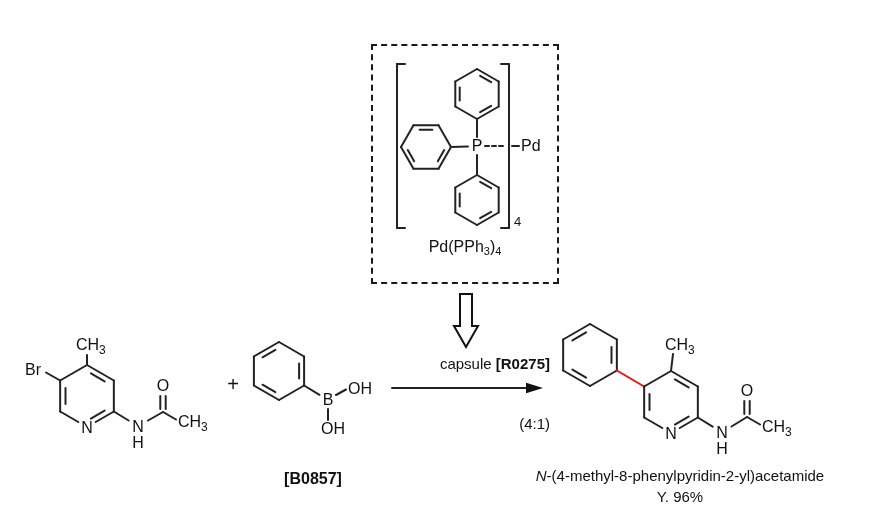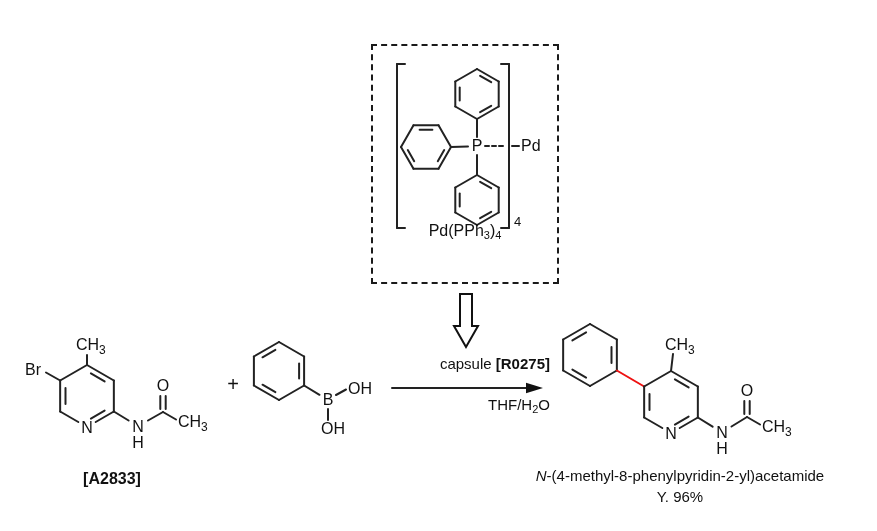--- a/index.html
+++ b/index.html
@@ -85,21 +85,21 @@
         <line x1="104" y1="73" x2="104" y2="91"></line>
         <line x1="104" y1="129" x2="104" y2="109"></line>
         <line x1="78" y1="101" x2="95" y2="100.5"></line>
         <line x1="112" y1="100" x2="132" y2="100" stroke-dasharray="4 3"></line>
         <line x1="139" y1="100" x2="146" y2="100"></line>
       </g>
       <text class="t" text-anchor="middle" x="104" y="105">P</text>
       <text class="t" x="148" y="105">Pd</text>
       <text class="t13" x="141" y="180">4</text>
     </svg>
-    <div class="abs cline" style="top:176px"><span>Pd(PPh</span><span class="sb">3</span><span>)</span><span class="sb">4</span></div>
+    <div class="abs cline" style="top:192px"><span>Pd(PPh</span><span class="sb">3</span><span>)</span><span class="sb">4</span></div>
   </div>
 
   <svg class="abs" style="left:452px;top:292px" width="28" height="58" viewBox="0 0 28 58">
     <polygon points="8,2 20,2 20,34 26,34 14,55 2,34 8,34" fill="#ffffff" stroke="#111" stroke-width="2" stroke-linejoin="miter"></polygon>
   </svg>
 
   <svg class="abs" style="left:8px;top:330px" width="215" height="130" viewBox="0 0 215 130">
     <g>
       <line x1="79" y1="35" x2="105.85" y2="50.5"></line>
       <line x1="105.85" y1="50.5" x2="105.85" y2="81.5"></line>
@@ -123,21 +123,20 @@
     <text class="t" text-anchor="middle" x="25" y="45">Br</text>
     <text class="t" x="68" y="20">CH</text>
     <text class="ts" x="91" y="24">3</text>
     <text class="t" text-anchor="middle" x="79" y="103">N</text>
     <text class="t" text-anchor="middle" x="130" y="102">N</text>
     <text class="t" text-anchor="middle" x="130" y="118">H</text>
     <text class="t" text-anchor="middle" x="155" y="61">O</text>
     <text class="t" x="170" y="97">CH</text>
     <text class="ts" x="193" y="101">3</text>
   </svg>
-  <div class="abs molecule-label" style="left:52px;top:470px;width:120px">[A2833]</div>
 
   <div class="abs" id="plus-sign">+</div>
 
   <svg class="abs" style="left:248px;top:332px" width="132" height="112" viewBox="0 0 132 112">
     <g>
       <line x1="31" y1="10" x2="56.1" y2="24.5"></line>
       <line x1="56.1" y1="24.5" x2="56.1" y2="53.5"></line>
       <line x1="56.1" y1="53.5" x2="31" y2="68"></line>
       <line x1="31" y1="68" x2="5.9" y2="53.5"></line>
       <line x1="5.9" y1="53.5" x2="5.9" y2="24.5"></line>
@@ -148,27 +147,28 @@
     </g>
     <g>
       <line x1="56.1" y1="53.5" x2="71.5" y2="62.8"></line>
       <line x1="88" y1="63" x2="98" y2="57.5"></line>
       <line x1="80" y1="77" x2="80" y2="88"></line>
     </g>
     <text class="t" text-anchor="middle" x="80" y="73">B</text>
     <text class="t" x="100" y="62">OH</text>
     <text class="t" x="73" y="102">OH</text>
   </svg>
+  <div class="abs molecule-label" style="left:253px;top:470px;width:120px">[B0857]</div>
 
   <div class="abs cond" style="top:355px"><span>capsule </span><span class="bold">[R0275]</span></div>
   <svg class="abs" style="left:390px;top:380px" width="155" height="16" viewBox="0 0 155 16">
     <line x1="2" y1="8" x2="139" y2="8"></line>
     <polygon points="136,2.8 153,8 136,13.2" fill="#111" stroke="none"></polygon>
   </svg>
-  <div class="abs cond" style="top:396px"><span>THF/H</span><span class="sb">2</span><span>O</span></div>
+  <div class="abs cond" style="top:415px">(4:1)</div>
 
   <svg class="abs" style="left:555px;top:308px" width="260" height="155" viewBox="0 0 260 155">
     <g>
       <line x1="35" y1="16" x2="61.85" y2="31.5"></line>
       <line x1="61.85" y1="31.5" x2="61.85" y2="62.5"></line>
       <line x1="61.85" y1="62.5" x2="35" y2="78"></line>
       <line x1="35" y1="78" x2="8.15" y2="62.5"></line>
       <line x1="8.15" y1="62.5" x2="8.15" y2="31.5"></line>
       <line x1="8.15" y1="31.5" x2="35" y2="16"></line>
       <line x1="17.4" y1="32.4" x2="31.1" y2="24.4"></line>

